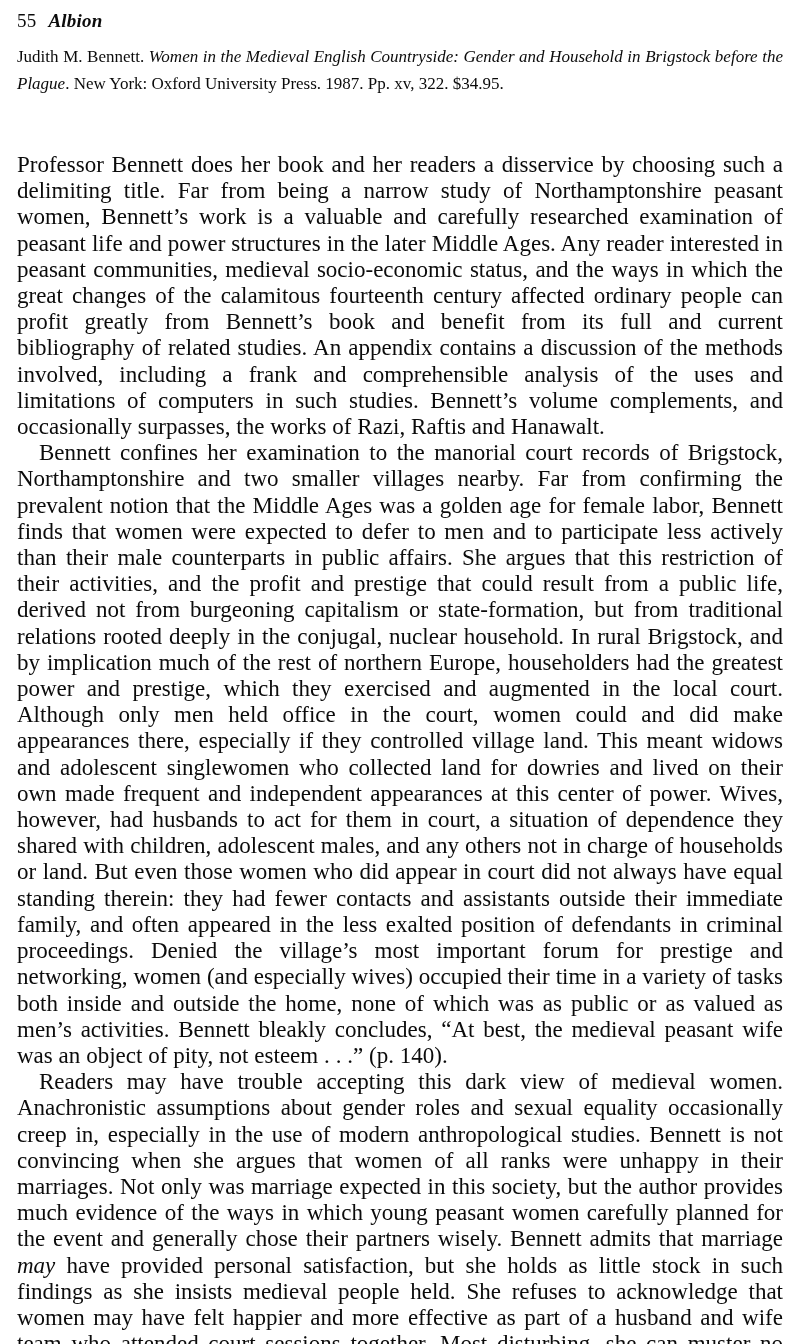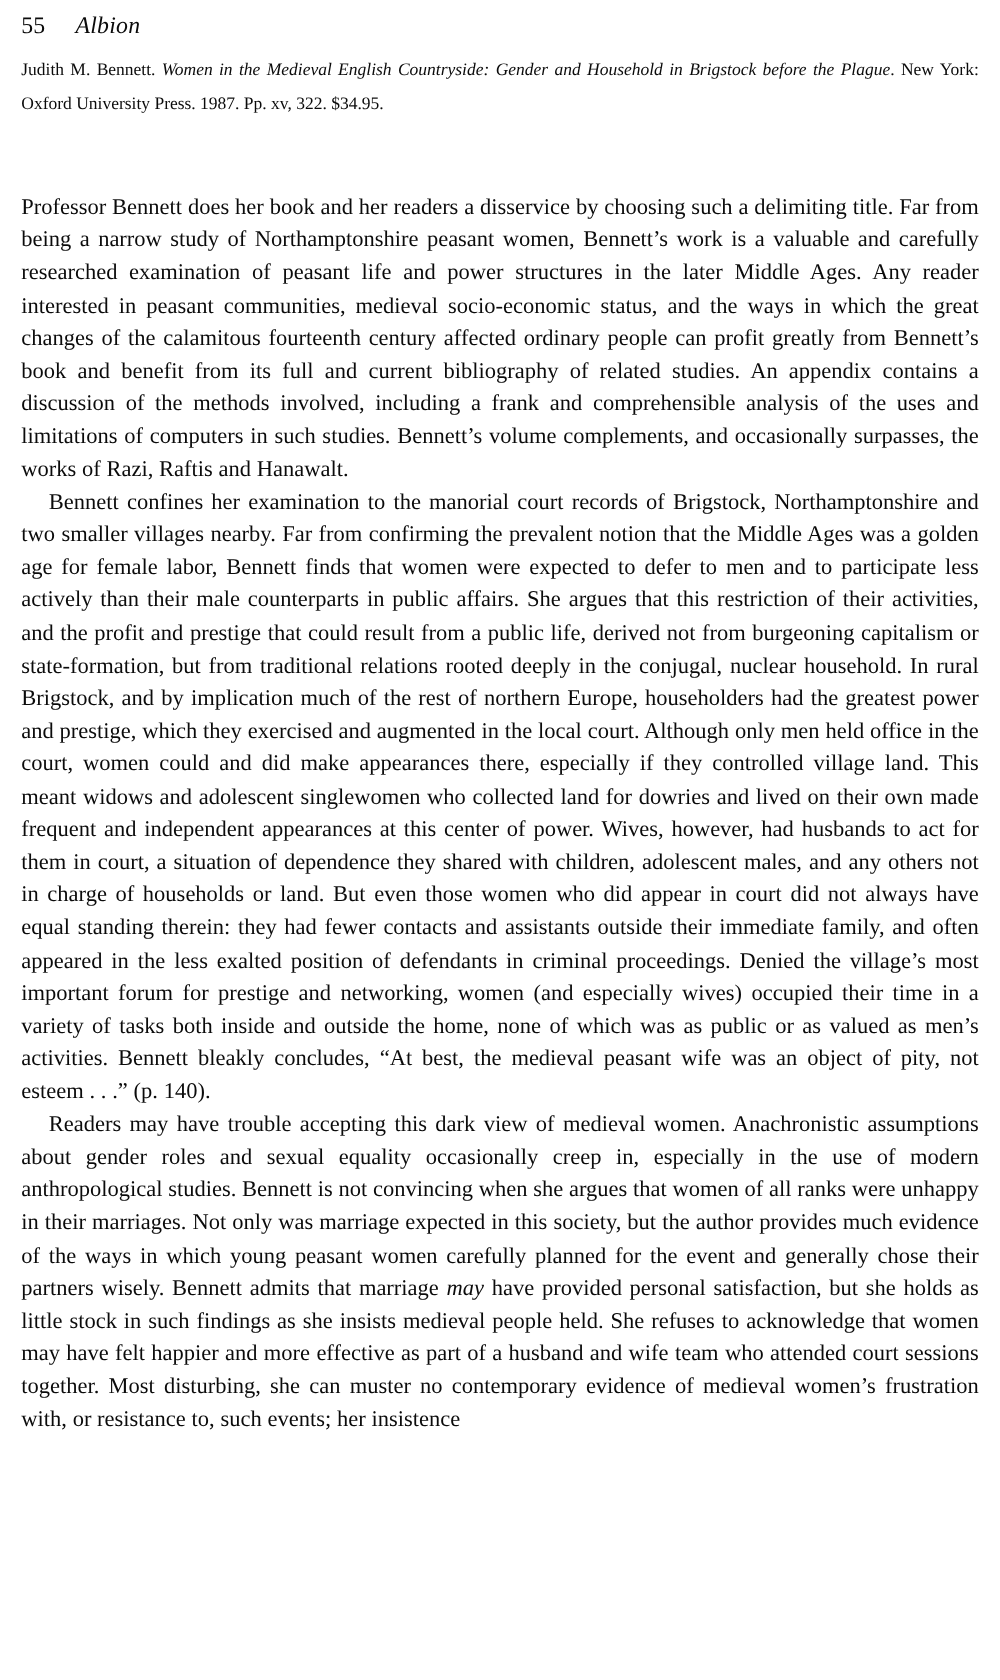--- a/index.html
+++ b/index.html
@@ -33,57 +33,58 @@
     font-size: 19px;
     line-height: 26px;
     white-space: nowrap;
   }
   .running-head .folio {
     font-style: normal;
     letter-spacing: 0.2px;
   }
   .running-head .journal {
     font-style: italic;
-    margin-left: 24px;
+    margin-left: 12px;
     letter-spacing: 0.2px;
+    font-weight: bold;
   }
 
   
   .column {
     position: absolute;
     top: 0;
     left: 17px;
     width: 766px;
   }
 
   .citation {
     position: absolute;
     top: 44px;
     left: 0;
     width: 766px;
-    font-size: 14px;
+    font-size: 17px;
     line-height: 26.5px;
     text-align: justify;
     text-justify: inter-word;
     hyphens: none;
   }
   .citation .title {
     font-style: italic;
   }
 
   .body-block {
     position: absolute;
     top: 152px;
     left: 0;
     width: 766px;
   }
 
   p.para {
     margin: 0;
-    font-size: 18px;
+    font-size: 23px;
     line-height: 26.2px;
     text-align: justify;
     text-justify: inter-word;
     hyphens: none;
     word-spacing: 0.1px;
   }
   p.para.indent {
     text-indent: 22px;
   }
   p.para em {

